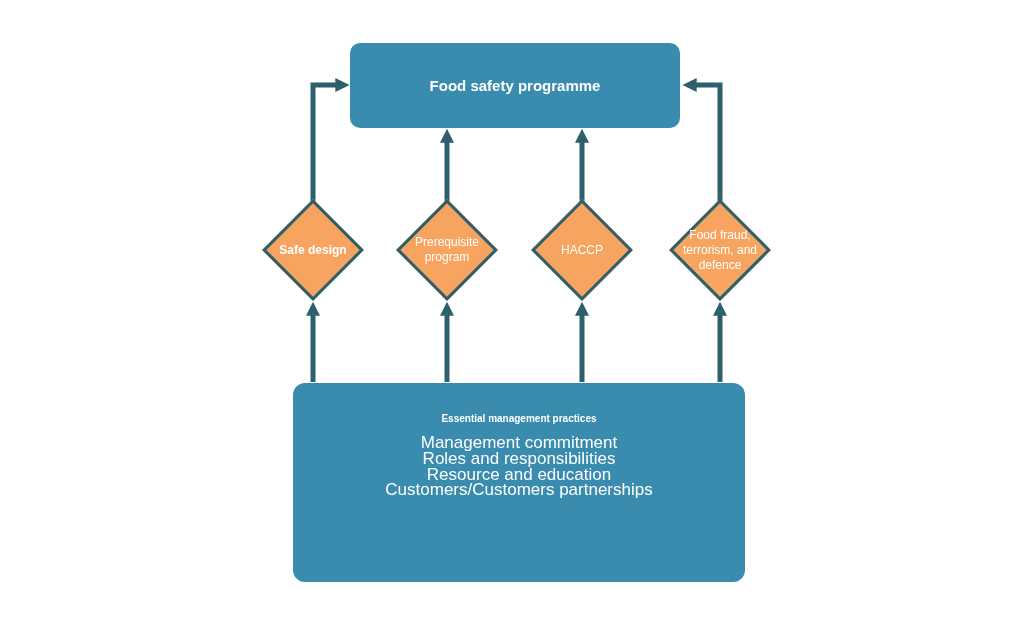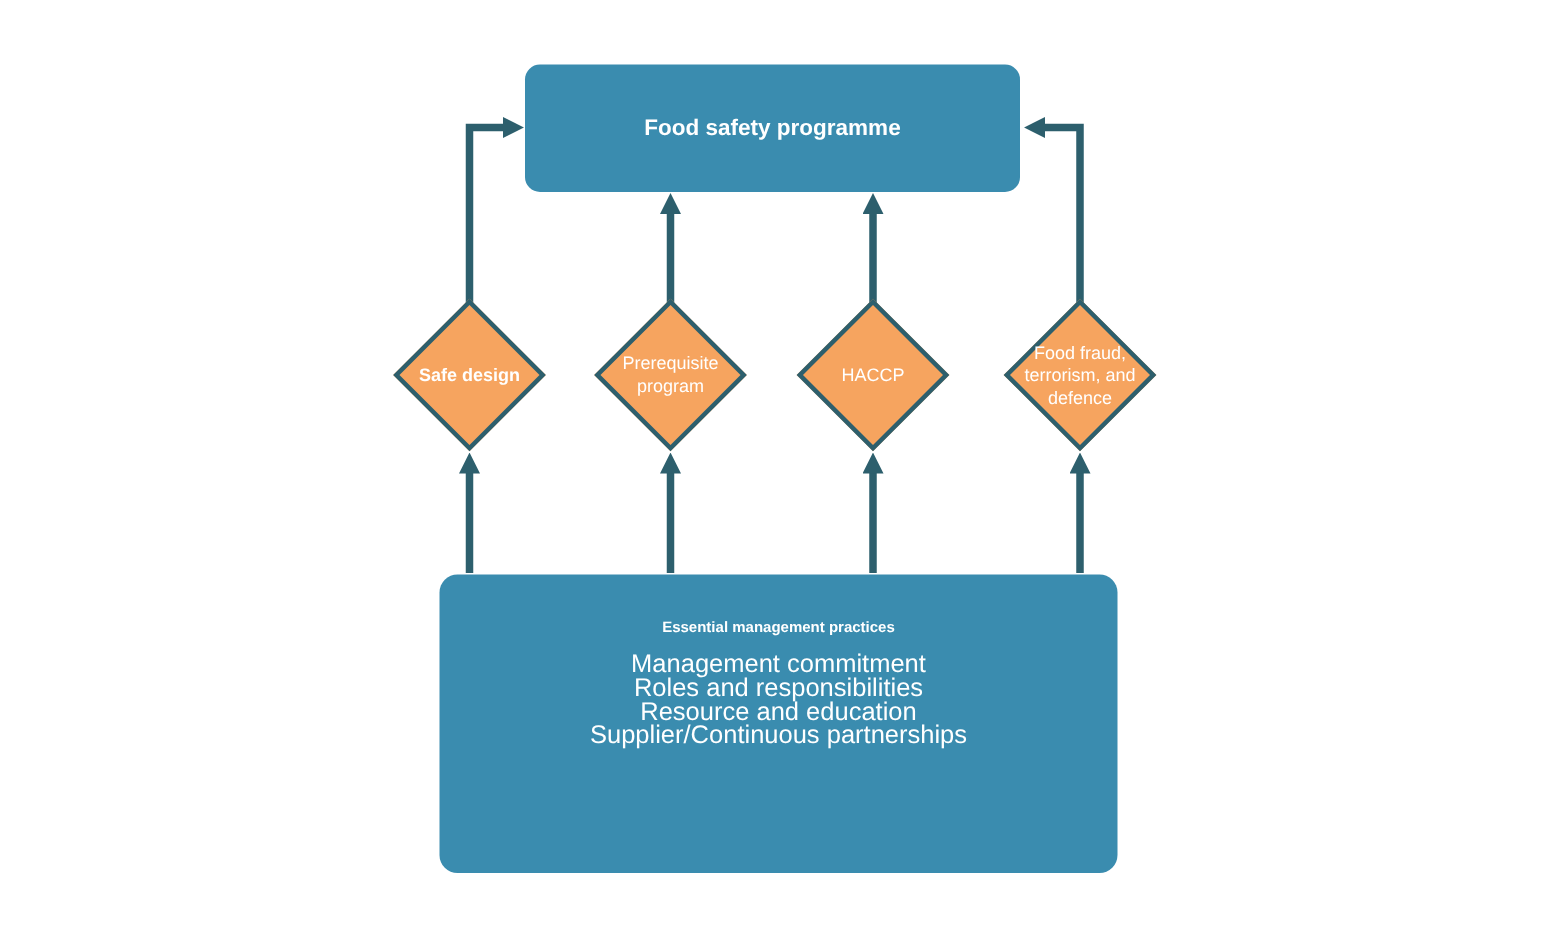--- a/index.html
+++ b/index.html
@@ -129,16 +129,16 @@
   <div class="diamond d4">
     <div class="diamond-shape"></div>
     <div class="diamond-label">Food fraud, terrorism, and defence</div>
   </div>
 
   <div class="node-box bottom-box">
     <div class="box-title">Essential management practices</div>
     <div class="practice-item">Management commitment</div>
     <div class="practice-item">Roles and responsibilities</div>
     <div class="practice-item">Resource and education</div>
-    <div class="practice-item">Supplier/Continuous partnerships</div>
+    <div class="practice-item">Customers/Customers partnerships</div>
   </div>
 
 </div>
 
 </body></html>

